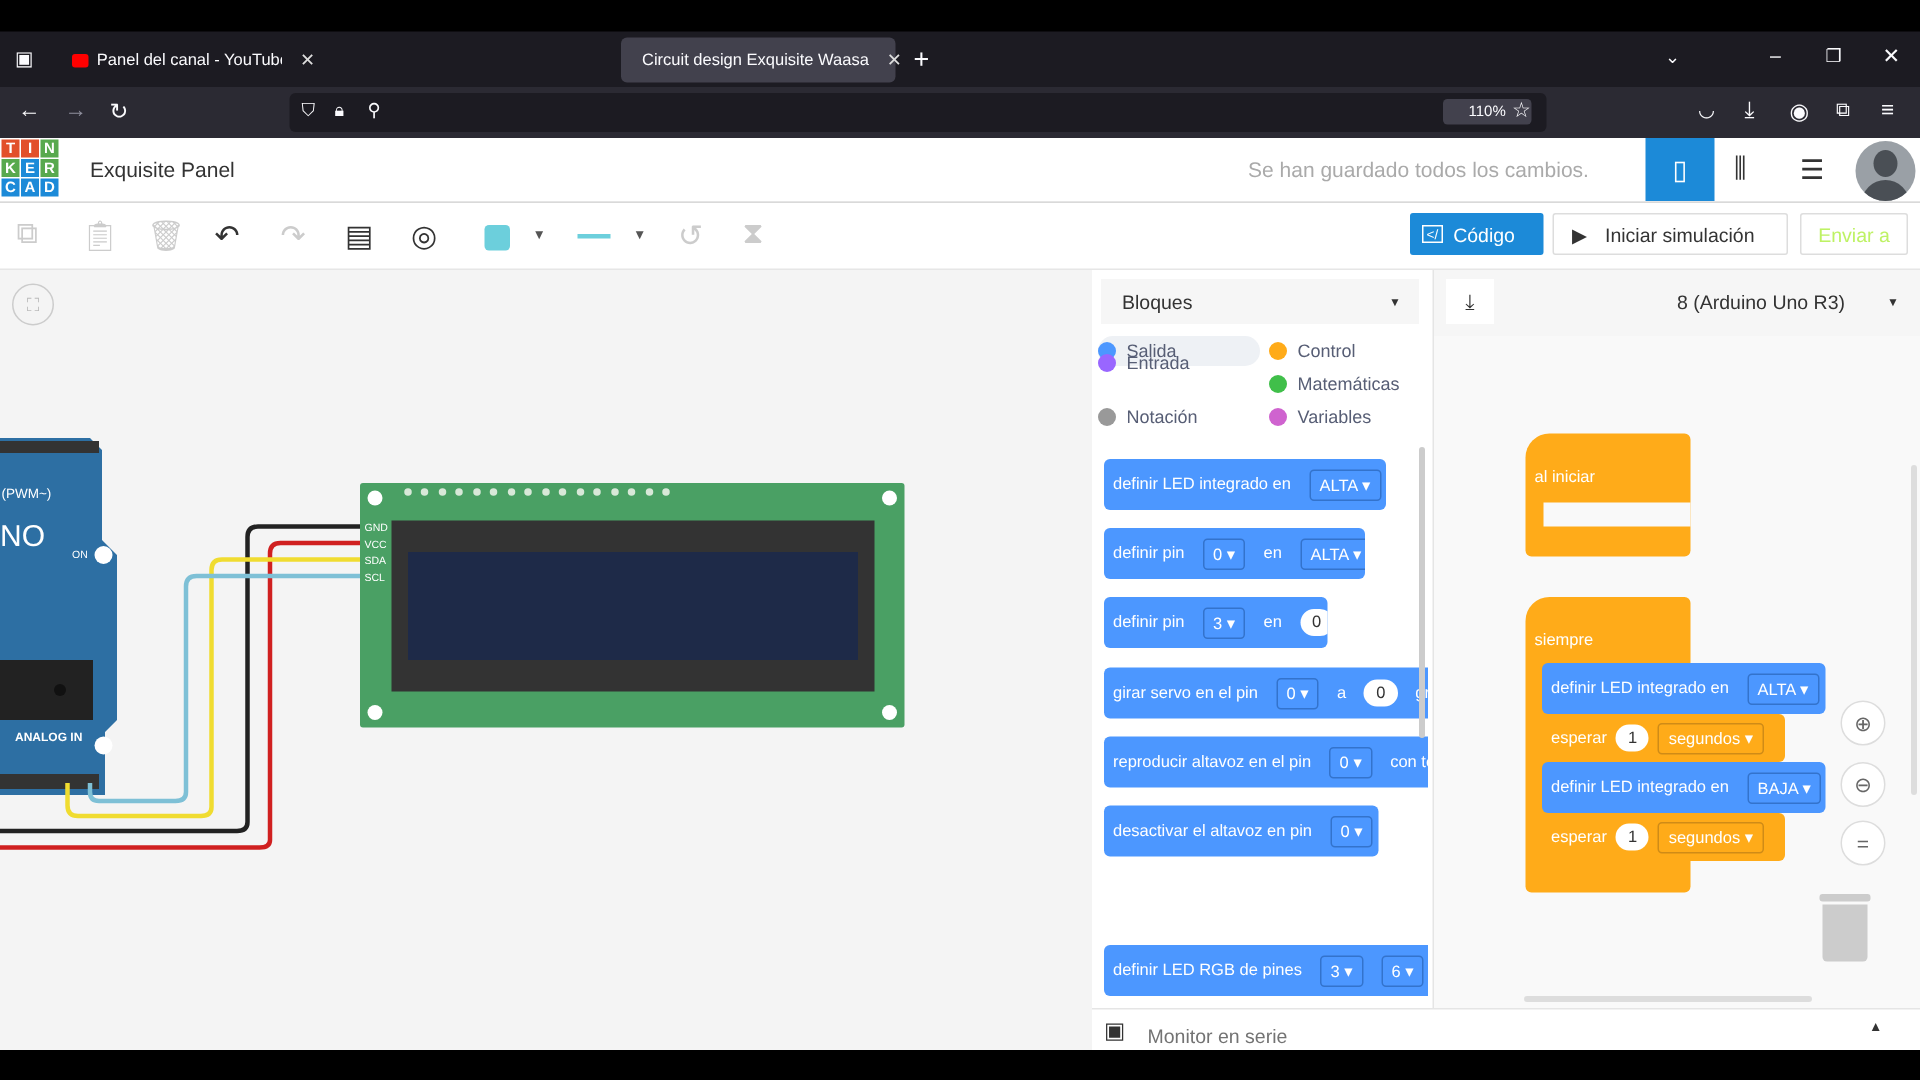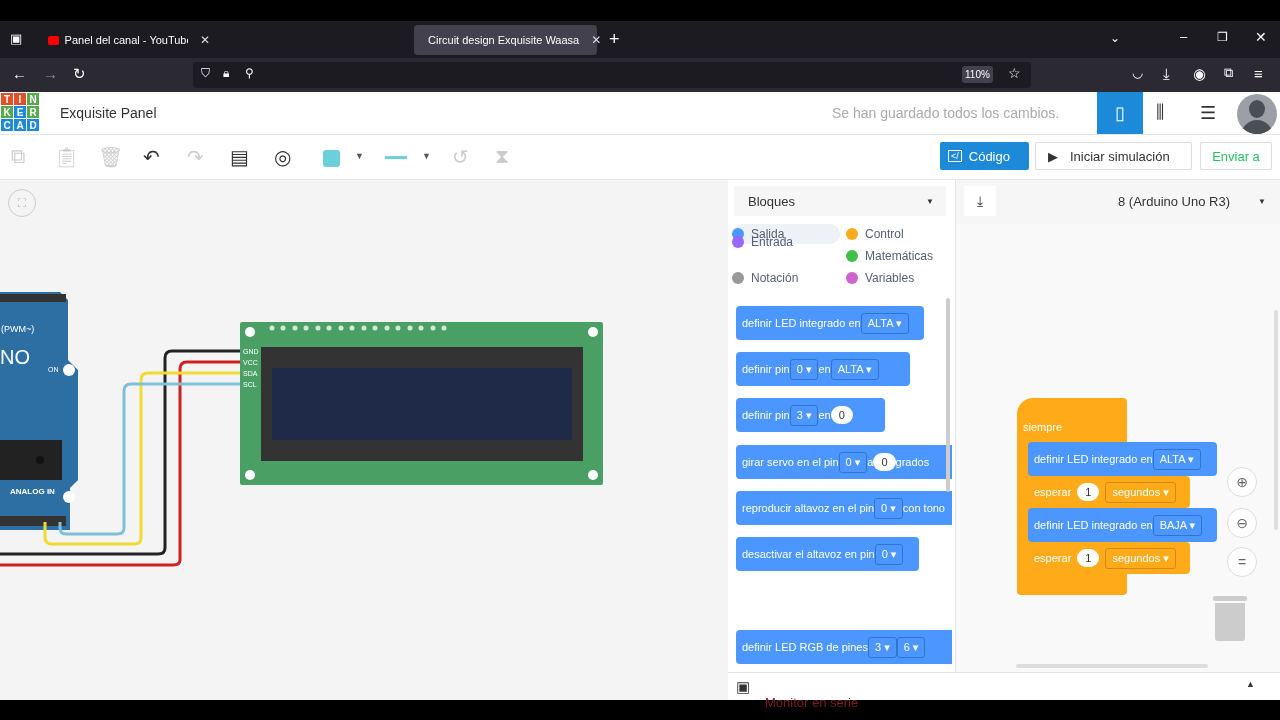--- a/index.html
+++ b/index.html
@@ -15,21 +15,21 @@
 .navicon{position:absolute;color:#fbfbfe;font-size:15px;top:65px}
 
 #appheader{left:0;top:92px;width:1280px;height:43px;background:#fff;border-bottom:1px solid #e5e5e5}
 .logo-cell{position:absolute;width:12px;height:12px;color:#fff;font-size:10px;font-weight:bold;display:flex;align-items:center;justify-content:center}
 #toolbar{left:0;top:135px;width:1280px;height:45px;background:#fff;border-bottom:1px solid #e6e6e6}
 .tbicon{position:absolute;top:145px;font-size:20px;color:#ccc}
 #canvas{left:0;top:180px;width:728px;height:520px;background:#f4f4f4}
 #blocks-panel{left:728px;top:180px;width:228px;height:492px;background:#fff;border-right:1px solid #e5e5e5}
 #workspace{left:956px;top:224px;width:324px;height:448px;background:#f9f9f9}
 #code-header{left:956px;top:180px;width:324px;height:44px;background:#f6f6f6}
-.blk{position:absolute;background:#4c97ff;color:#fff;font-size:11px;height:34px;border-radius:4px;display:flex;align-items:center;padding:0 6px;gap:0;white-space:nowrap;overflow:hidden}
+.blk{position:absolute;background:#4c97ff;color:#fff;font-size:11px;height:34px;border-radius:4px;display:flex;align-items:center;padding:0 6px;gap:12px;white-space:nowrap;overflow:hidden}
 .blk .dd{border:1px solid #3373cc;border-radius:3px;padding:3px 6px;background:#4c97ff}
 .blk .pill{background:#fff;color:#333;border-radius:12px;padding:3px 8px}
 .ctrl{position:absolute;background:#ffab19;color:#fff;font-size:11px}
 .cat{position:absolute;font-size:12px;color:#575e75;display:flex;align-items:center;gap:7px}
 .dot{width:12px;height:12px;border-radius:50%}
 .zoombtn{position:absolute;width:30px;height:30px;border-radius:50%;border:1px solid #ddd;background:#fff;color:#666;display:flex;align-items:center;justify-content:center;font-size:14px}
 #monitor-bar{left:728px;top:672px;width:552px;height:28px;background:#fff;border-top:1px solid #e5e5e5}
 </style>
 </head>
 <body>
@@ -54,21 +54,21 @@
 </div>
 
 <div id="navbar" class="abs"></div>
 <span class="navicon" style="left:12px">←</span>
 <span class="navicon" style="left:43px;color:#8f8f9d">→</span>
 <span class="navicon" style="left:73px">↻</span>
 <div id="urlbar" class="abs">
   <span class="abs" style="left:8px;top:4px;color:#fbfbfe;font-size:12px">⛉</span>
   <span class="abs" style="left:30px;top:4px;color:#fbfbfe;font-size:12px">🔒︎</span>
   <span class="abs" style="left:52px;top:4px;color:#fbfbfe;font-size:12px">⚲</span>
-  <span class="abs" style="left:769px;top:4px;background:#42414d;color:#fbfbfe;font-size:10px;padding:3px 3px;border-radius:3px">110%</span>
+  <span class="abs" style="left:769px;top:4px;background:#42414d;color:#fbfbfe;font-size:10px;padding:3px 17px;border-radius:3px">110%</span>
   <span class="abs" style="left:815px;top:3px;color:#fbfbfe;font-size:14px">☆</span>
 </div>
 <span class="navicon" style="left:1132px;font-size:13px">◡</span>
 <span class="navicon" style="left:1163px">⤓</span>
 <span class="navicon" style="left:1193px">◉</span>
 <span class="navicon" style="left:1224px;font-size:13px">⧉</span>
 <span class="navicon" style="left:1254px">≡</span>
 
 <div id="appheader" class="abs">
   <div class="abs" style="left:1px;top:1px;width:40px;height:40px">
@@ -114,21 +114,21 @@
 <span class="tbicon" style="left:452px">↺</span>
 <span class="tbicon" style="left:495px">⧗</span>
 <div class="abs" style="left:940px;top:142px;width:89px;height:28px;background:#1c8ad8;color:#fff;border-radius:2px;display:flex;align-items:center;gap:7px;padding-left:8px;font-size:13px">
   <span style="border:1px solid #fff;font-size:9px;padding:0 2px">&lt;/</span>
   <span>Código</span>
 </div>
 <div class="abs" style="left:1035px;top:142px;width:157px;height:28px;border:1px solid #ddd;border-radius:2px;display:flex;align-items:center;gap:12px;padding-left:12px;font-size:13px;color:#333">
   <span>▶</span>
   <span>Iniciar simulación</span>
 </div>
-<div class="abs" style="left:1200px;top:142px;width:72px;height:28px;border:1px solid #ddd;border-radius:2px;display:flex;align-items:center;justify-content:center;font-size:13px;color:#22c55e">Enviar a</div>
+<div class="abs" style="left:1200px;top:142px;width:72px;height:28px;border:1px solid #ddd;border-radius:2px;display:flex;align-items:center;justify-content:center;font-size:13px;color:#bef264">Enviar a</div>
 
 <div id="canvas" class="abs">
   <div class="abs" style="left:8px;top:9px;width:28px;height:28px;border:1px solid #ccc;border-radius:50%;color:#bbb;font-size:12px;display:flex;align-items:center;justify-content:center">⛶</div>
   <svg class="abs" style="left:0;top:100px" width="620" height="300">
 
     <path d="M0 12 H60 L68 20 V80 L78 90 V200 L70 208 V250 H0 Z" fill="#2d6fa3"></path>
     <rect x="0" y="14" width="66" height="8" fill="#333"></rect>
     <rect x="0" y="160" width="62" height="40" fill="#222"></rect>
     <circle cx="40" cy="180" r="4" fill="#111"></circle>
     <rect x="0" y="236" width="66" height="10" fill="#333"></rect>
@@ -252,20 +252,24 @@
 <div id="code-header" class="abs">
   <div class="abs" style="left:8px;top:6px;width:32px;height:30px;background:#fff;display:flex;align-items:center;justify-content:center;font-size:14px;color:#333">⤓</div>
   <div class="abs" style="left:150px;top:6px;width:168px;height:30px;background:#f6f6f6;display:flex;align-items:center;padding-left:12px;font-size:13px;color:#333">
     <span>8 (Arduino Uno R3)</span>
     <span style="position:absolute;right:8px;font-size:8px">▼</span>
   </div>
 </div>
 
 <div id="workspace" class="abs">
 
+  <div class="ctrl" style="left:61px;top:65px;width:110px;height:82px;border-radius:16px 4px 4px 4px">
+    <span style="position:absolute;left:6px;top:23px">al iniciar</span>
+    <div style="position:absolute;left:12px;top:46px;width:98px;height:16px;background:#f9f9f9"></div>
+  </div>
 
   <div class="ctrl" style="left:61px;top:174px;width:110px;height:197px;border-radius:16px 4px 4px 4px">
     <span style="position:absolute;left:6px;top:23px">siempre</span>
   </div>
   <div class="blk" style="left:72px;top:218px;width:189px">
       <span>definir LED integrado en</span>
       <span class="dd">ALTA ▾</span>
     </div>
   <div class="ctrl" style="left:72px;top:252px;width:162px;height:32px;display:flex;align-items:center;gap:6px;padding:0 6px;border-radius:0 4px 4px 0">
     <span>esperar</span>
@@ -287,15 +291,15 @@
   <div class="abs" style="left:257px;top:372px;width:34px;height:46px">
     <div style="width:34px;height:5px;background:#ccc;border-radius:2px"></div>
     <div style="width:30px;height:38px;background:#ccc;margin:2px auto 0;border-radius:0 0 3px 3px"></div>
   </div>
   <div class="abs" style="left:318px;top:86px;width:4px;height:220px;background:#ddd;border-radius:2px"></div>
   <div class="abs" style="left:60px;top:440px;width:192px;height:4px;background:#ddd;border-radius:2px"></div>
 </div>
 
 <div id="monitor-bar" class="abs">
   <span class="abs" style="left:8px;top:5px;font-size:15px;color:#333">▣</span>
-  <span class="abs" style="left:37px;top:22px;font-size:13px;color:#7f1d1d">Monitor en serie</span>
+  <span class="abs" style="left:37px;top:10px;font-size:13px;color:#737373">Monitor en serie</span>
   <span class="abs" style="left:518px;top:6px;font-size:9px;color:#333">▲</span>
 </div>
 
 </body></html>

